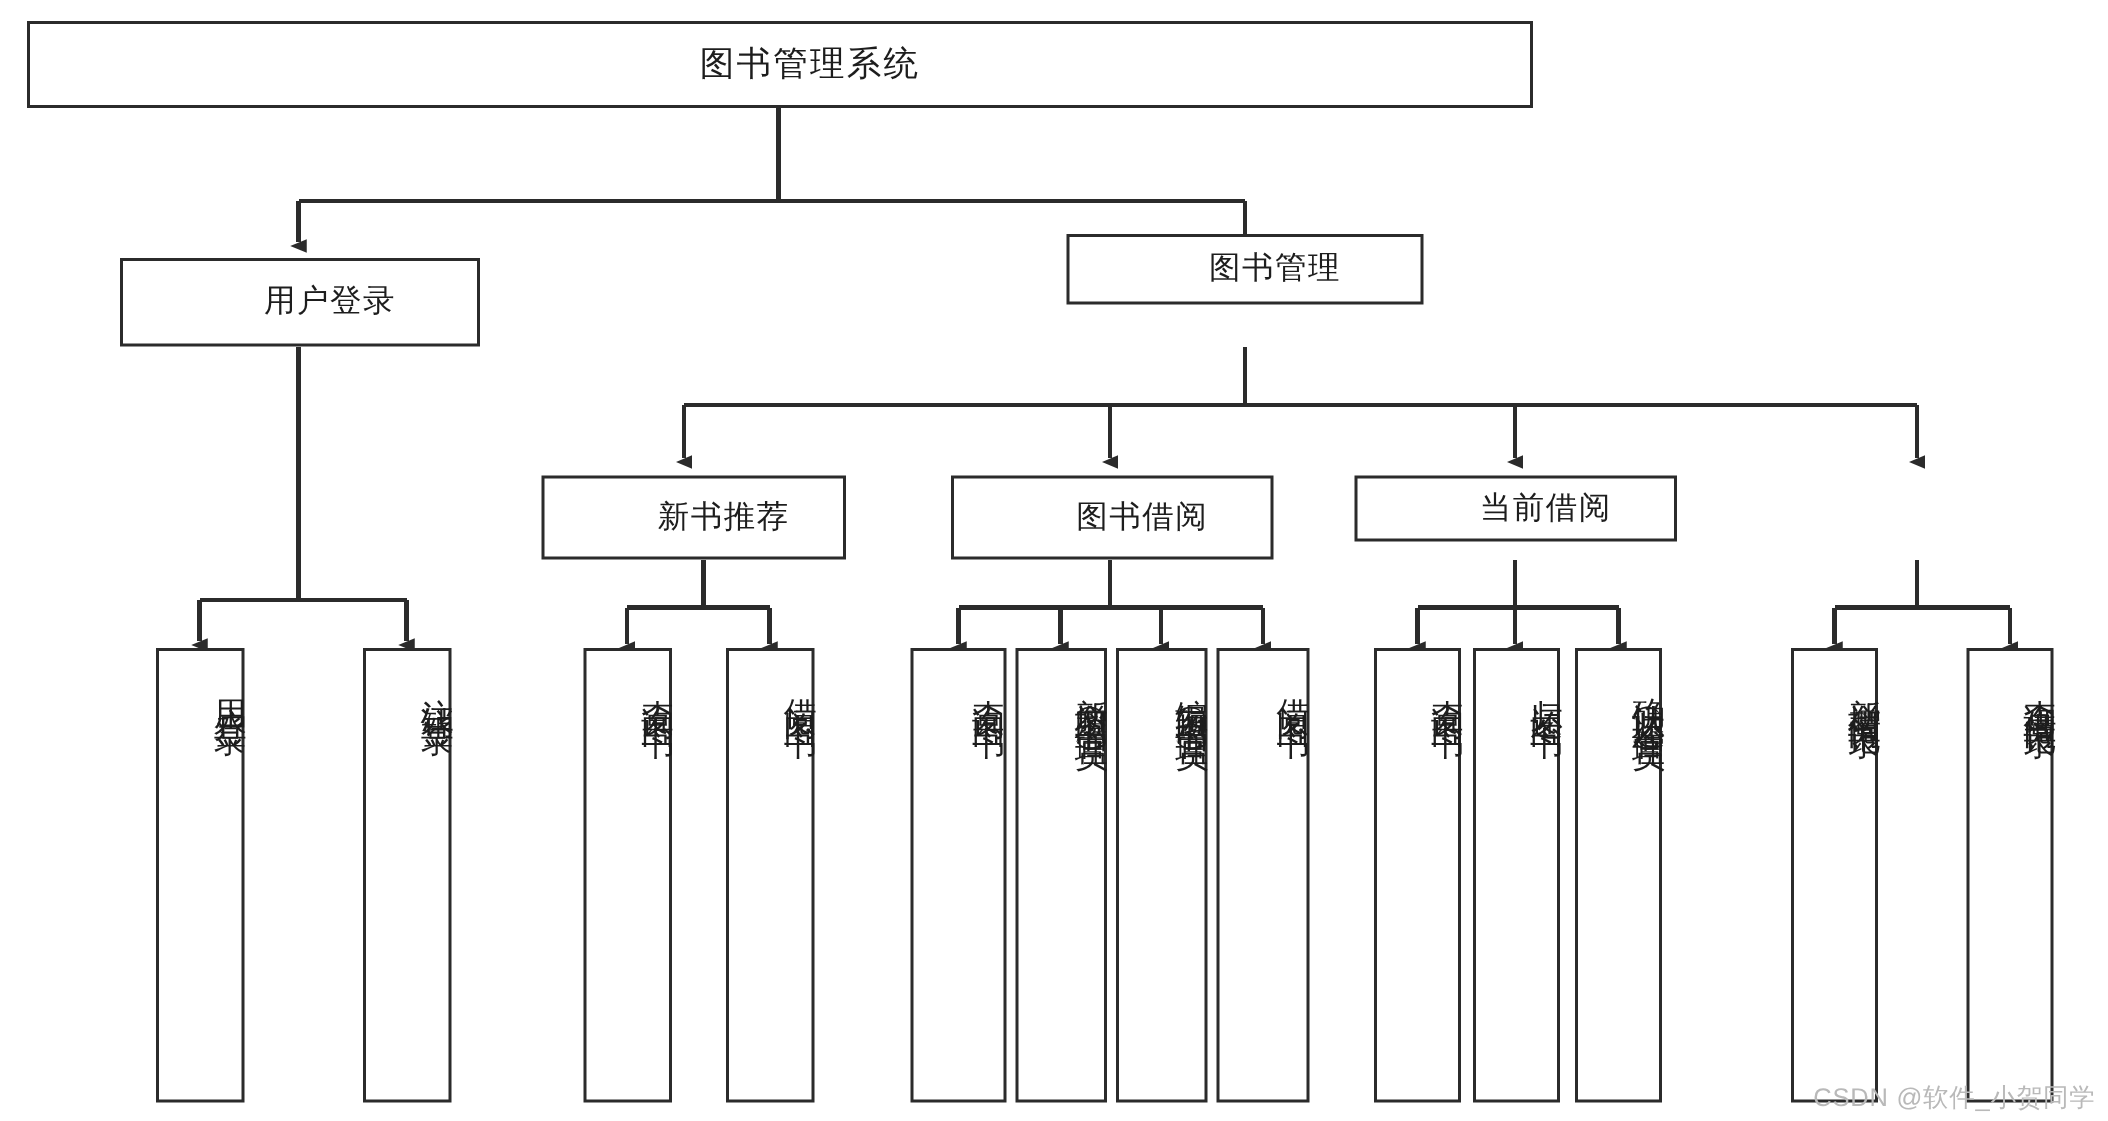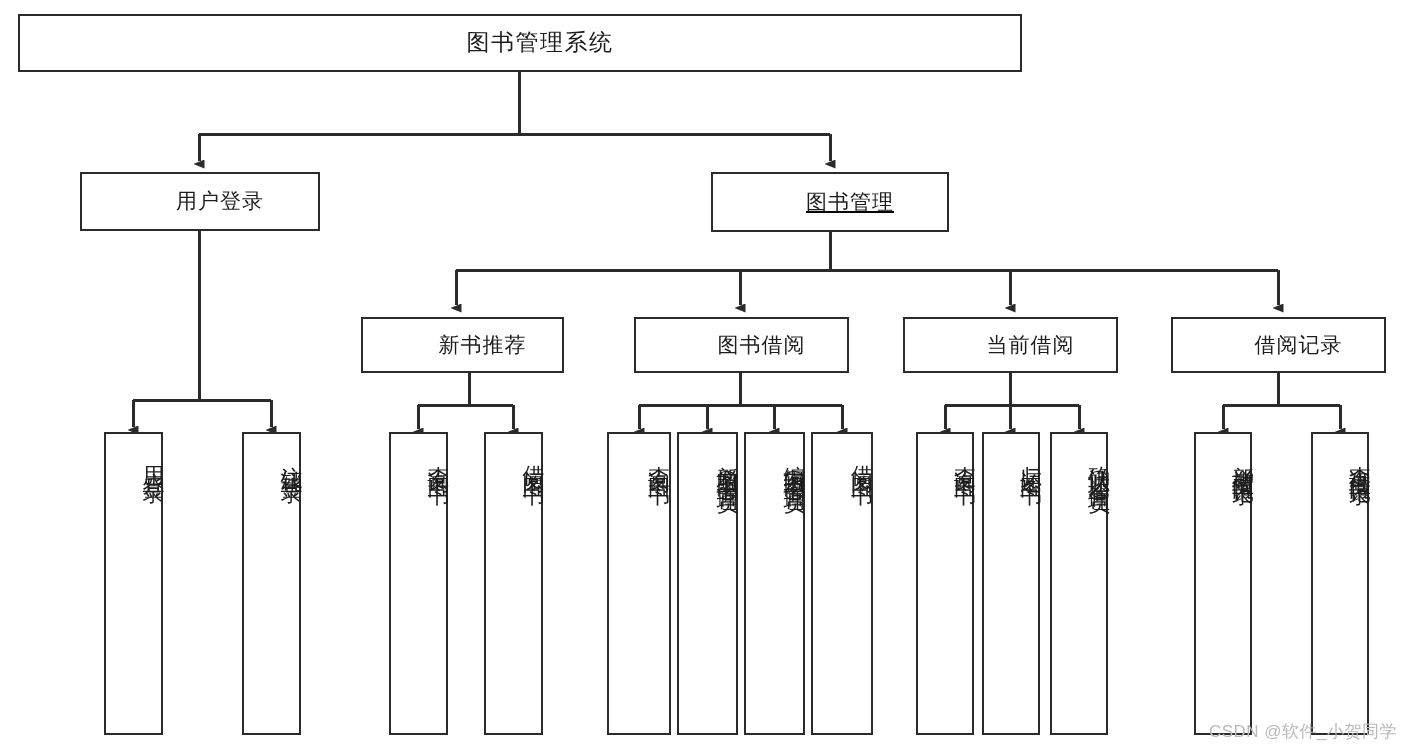--- a/index.html
+++ b/index.html
@@ -134,39 +134,36 @@
   </svg>
 
   <div class="node horiz root" style="left:18px; top:14px; width:1004px; height:58px;">
     <span class="label">图书管理系统</span>
   </div>
 
   <div class="node horiz" style="left:80px; top:172px; width:240px; height:59px;">
     <span class="label">用户登录</span>
   </div>
 
-  <div class="node horiz" style="left:711px; top:172px; width:238px; height:60px;text-decoration:underline;">
+  <div class="node horiz" style="left:711px; top:156px; width:238px; height:47px;">
     <span class="label">图书管理</span>
   </div>
 
   <div class="node horiz" style="left:361px; top:317px; width:203px; height:56px;">
     <span class="label">新书推荐</span>
   </div>
 
   <div class="node horiz" style="left:634px; top:317px; width:215px; height:56px;">
     <span class="label">图书借阅</span>
   </div>
 
-  <div class="node horiz" style="left:903px; top:317px; width:215px; height:56px;">
+  <div class="node horiz" style="left:903px; top:317px; width:215px; height:44px;">
     <span class="label">当前借阅</span>
   </div>
 
-  <div class="node horiz" style="left:1171px; top:317px; width:215px; height:56px;">
-    <span class="label">借阅记录</span>
-  </div>
 
   <div class="node vert" style="left:104px; top:432px; width:59px; height:303px;">
     <span class="label">用户登录</span>
   </div>
 
   <div class="node vert" style="left:242px; top:432px; width:59px; height:303px;">
     <span class="label">注销登录</span>
   </div>
 
   <div class="node vert" style="left:389px; top:432px; width:59px; height:303px;">

